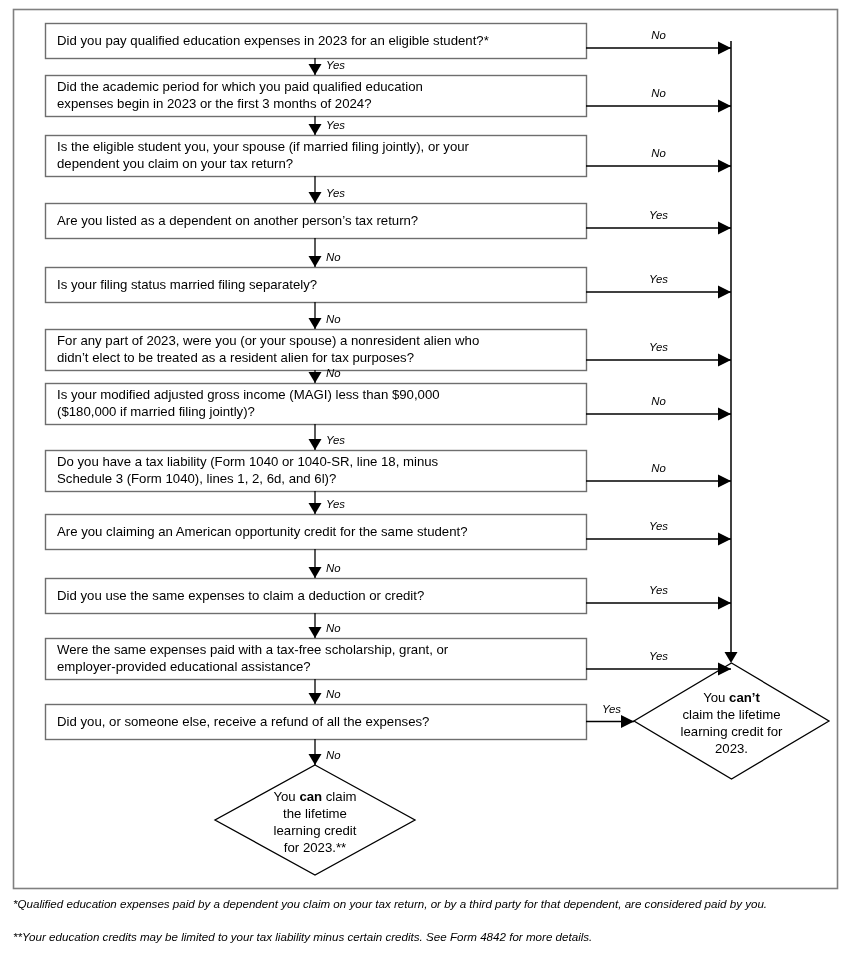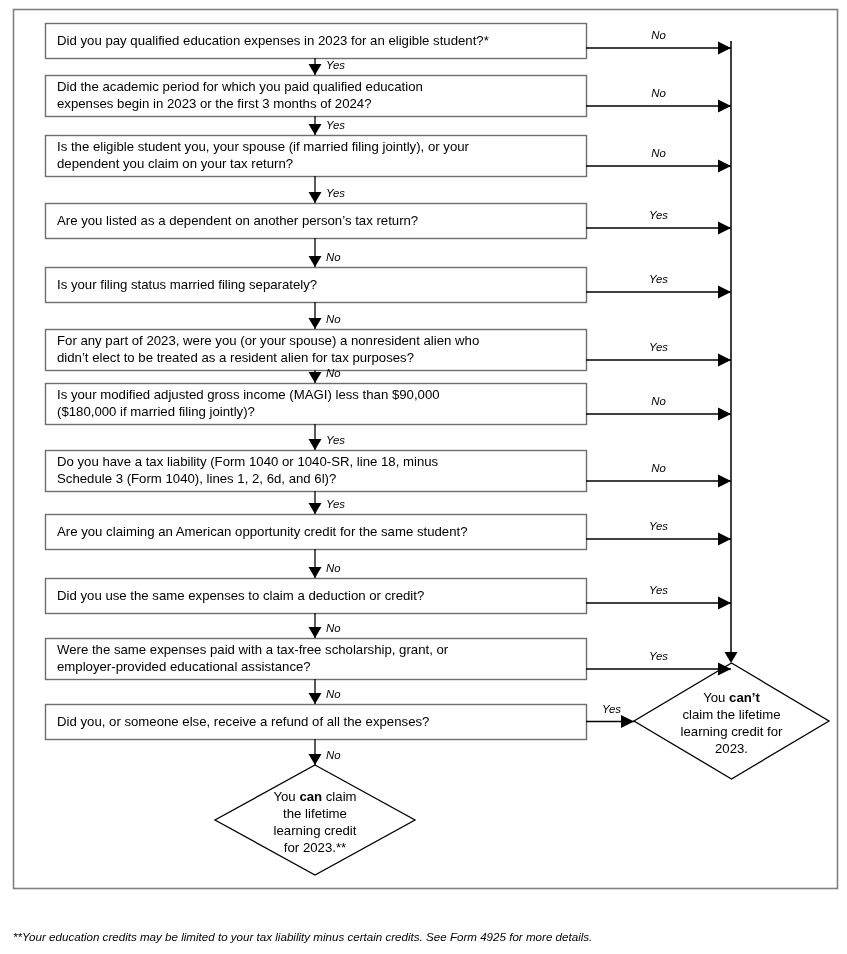--- a/index.html
+++ b/index.html
@@ -264,14 +264,15 @@
         <text x="658.5" y="405" class="edgelabel" text-anchor="middle">No</text>
         <text x="658.5" y="472" class="edgelabel" text-anchor="middle">No</text>
         <text x="658.5" y="530" class="edgelabel" text-anchor="middle">Yes</text>
         <text x="658.5" y="594" class="edgelabel" text-anchor="middle">Yes</text>
         <text x="658.5" y="660" class="edgelabel" text-anchor="middle">Yes</text>
         <text x="602" y="712.5" class="edgelabel">Yes</text>
         <text x="326" y="759" class="edgelabel">No</text>
       </g>
   </svg>
 
-  <div class="footnote" id="footnote-2">**Your education credits may be limited to your tax liability minus certain credits. See Form 4925 for more details.</div>
+  <div class="footnote" id="footnote-1">*Qualified education expenses paid by a dependent you claim on your tax return, or by a third party for that dependent, are considered paid by you.</div>
+  <div class="footnote" id="footnote-2">**Your education credits may be limited to your tax liability minus certain credits. See Form 4842 for more details.</div>
 </div>
 
 </body></html>

